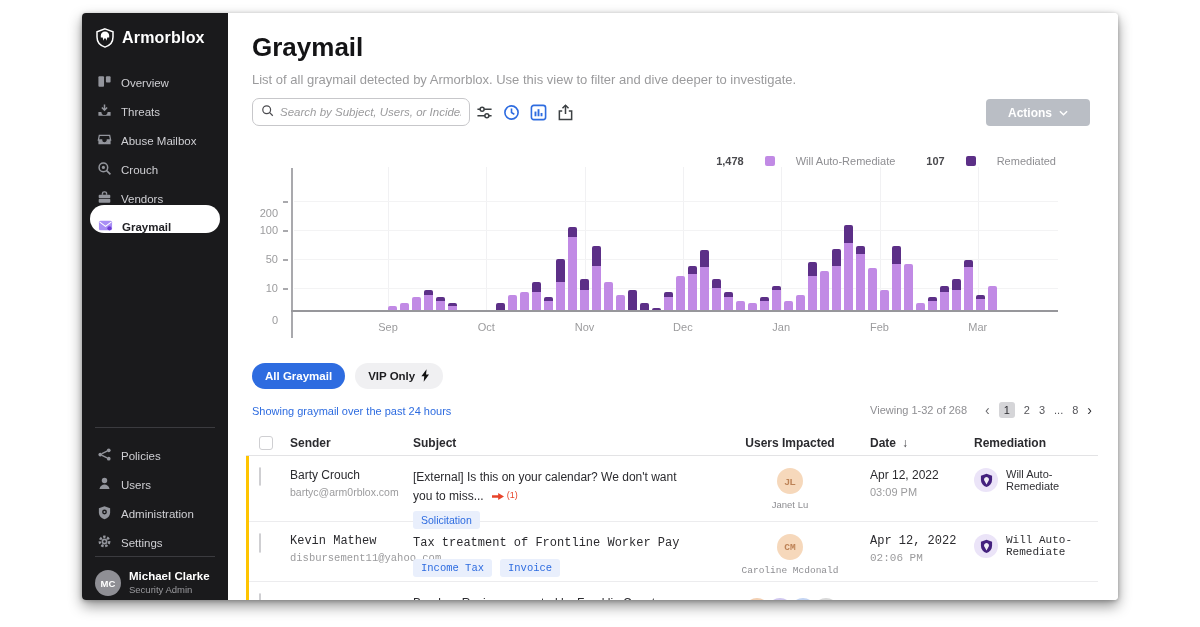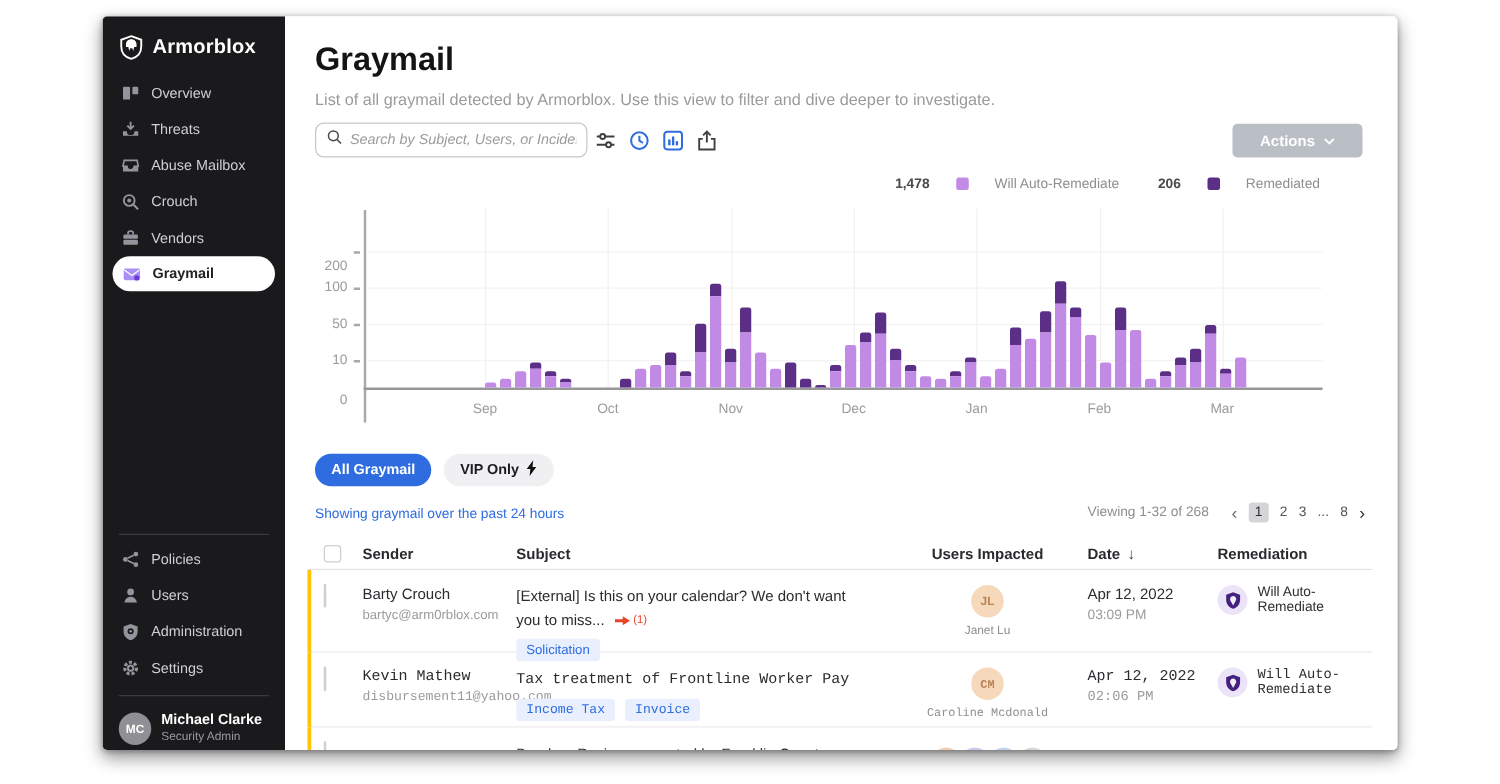--- a/index.html
+++ b/index.html
@@ -10,21 +10,21 @@
     box-shadow:0 6px 14px rgba(0,0,0,.42), 0 1px 4px rgba(0,0,0,.25); }
 
   
   .sidebar { width:146px; flex:0 0 146px; background:#1a1a1c; position:relative; }
   .logo { display:flex; align-items:center; gap:7px; padding:15px 0 0 13px; }
   .logo .ic { width:20px; height:20px; }
   .logo .ic svg { width:20px; height:20px; display:block; }
   .brand { color:#fff; font-size:16px; font-weight:bold; letter-spacing:.2px; }
   .nav { position:absolute; top:47px; left:0; right:0; }
   .nav2 { position:absolute; top:420px; left:0; right:0; }
-  .nav-item { height:29px; display:flex; align-items:center; gap:9px; padding-left:15px;
+  .nav-item { height:29px; display:flex; align-items:flex-end; gap:9px; padding-left:15px;
     font-size:11.5px; color:#cfcfd3; cursor:pointer; }
   .nav-item .nico { width:15px; height:15px; color:#93959c; flex:0 0 15px; }
   .nav-item .nico svg { width:15px; height:15px; display:block; }
   .nav-item.active { background:#fff; border-radius:15px; margin:0 8px; padding-left:8px;
     color:#222226; font-weight:bold; height:28px; }
   .sb-divider { position:absolute; left:13px; right:13px; height:1px; background:#3b3b3f; }
   .user { position:absolute; top:557px; left:13px; display:flex; align-items:flex-start; gap:8px; }
   .avatar-mc { width:26px; height:26px; border-radius:50%; background:#8f8f95; color:#fff;
     font-size:9.5px; font-weight:bold; display:flex; align-items:center; justify-content:center; }
   .user-name { color:#fff; font-size:11.5px; font-weight:bold; }
@@ -48,21 +48,21 @@
   .tb-icon { width:17px; height:17px; cursor:pointer; }
   .tb-icon svg { width:17px; height:17px; display:block; }
 
   .actions-btn { position:absolute; top:86px; right:28px; width:104px; height:27px;
     background:#babec5; border:none; border-radius:4px; color:#fff; font-weight:bold;
     font-size:12px; display:flex; align-items:center; justify-content:center; gap:7px;
     font-family:inherit; cursor:default; }
   .actions-btn svg { width:9px; height:6px; }
 
   
-  .legend { position:absolute; top:128px; right:62px; display:flex; align-items:center;
+  .legend { position:absolute; top:142px; right:62px; display:flex; align-items:center;
     gap:21px; font-size:11px; color:#8e8e92; }
   .legend b { color:#4a4a4e; font-weight:bold; margin-left:10px; }
   .sw { width:10px; height:10px; border-radius:2px; display:inline-block; }
 
   .chart { position:absolute; top:140px; left:0; width:890px; height:205px; }
   .yaxis { position:absolute; left:63px; top:15px; width:2px; height:170px; background:#a9a9ad; }
   .baseline { position:absolute; left:63px; top:157px; width:767px; height:2px; background:#97979b; }
   .hgrid { position:absolute; left:66px; width:764px; height:1px; background:#f3f3f4; }
   .vgrid { position:absolute; top:14px; width:1px; height:143px; background:#f1f1f3; }
   .ytick { position:absolute; left:55px; width:5px; height:2px; background:#a9a9ad; }
@@ -295,21 +295,21 @@
       <span>Actions</span>
       <svg viewBox="0 0 10 6">
           <path d="M1 1l4 4 4-4" fill="none" stroke="#fff" stroke-width="1.6"></path>
         </svg>
     </button>
 
     <div class="legend">
       <b>1,478</b>
       <span class="sw" id="sw-auto" style="background: rgb(193, 138, 229);"></span>
       <span>Will Auto-Remediate</span>
-      <b>206</b>
+      <b>107</b>
       <span class="sw" id="sw-rem" style="background: rgb(92, 47, 135);"></span>
       <span>Remediated</span>
     </div>
 
     <div class="chart" id="chart">
         <div class="vgrid" style="left:160px"></div>
         <div class="mlab" style="left:130px">Sep</div>
         <div class="vgrid" style="left:258.3px"></div>
         <div class="mlab" style="left:228.3px">Oct</div>
         <div class="vgrid" style="left:356.6px"></div>

